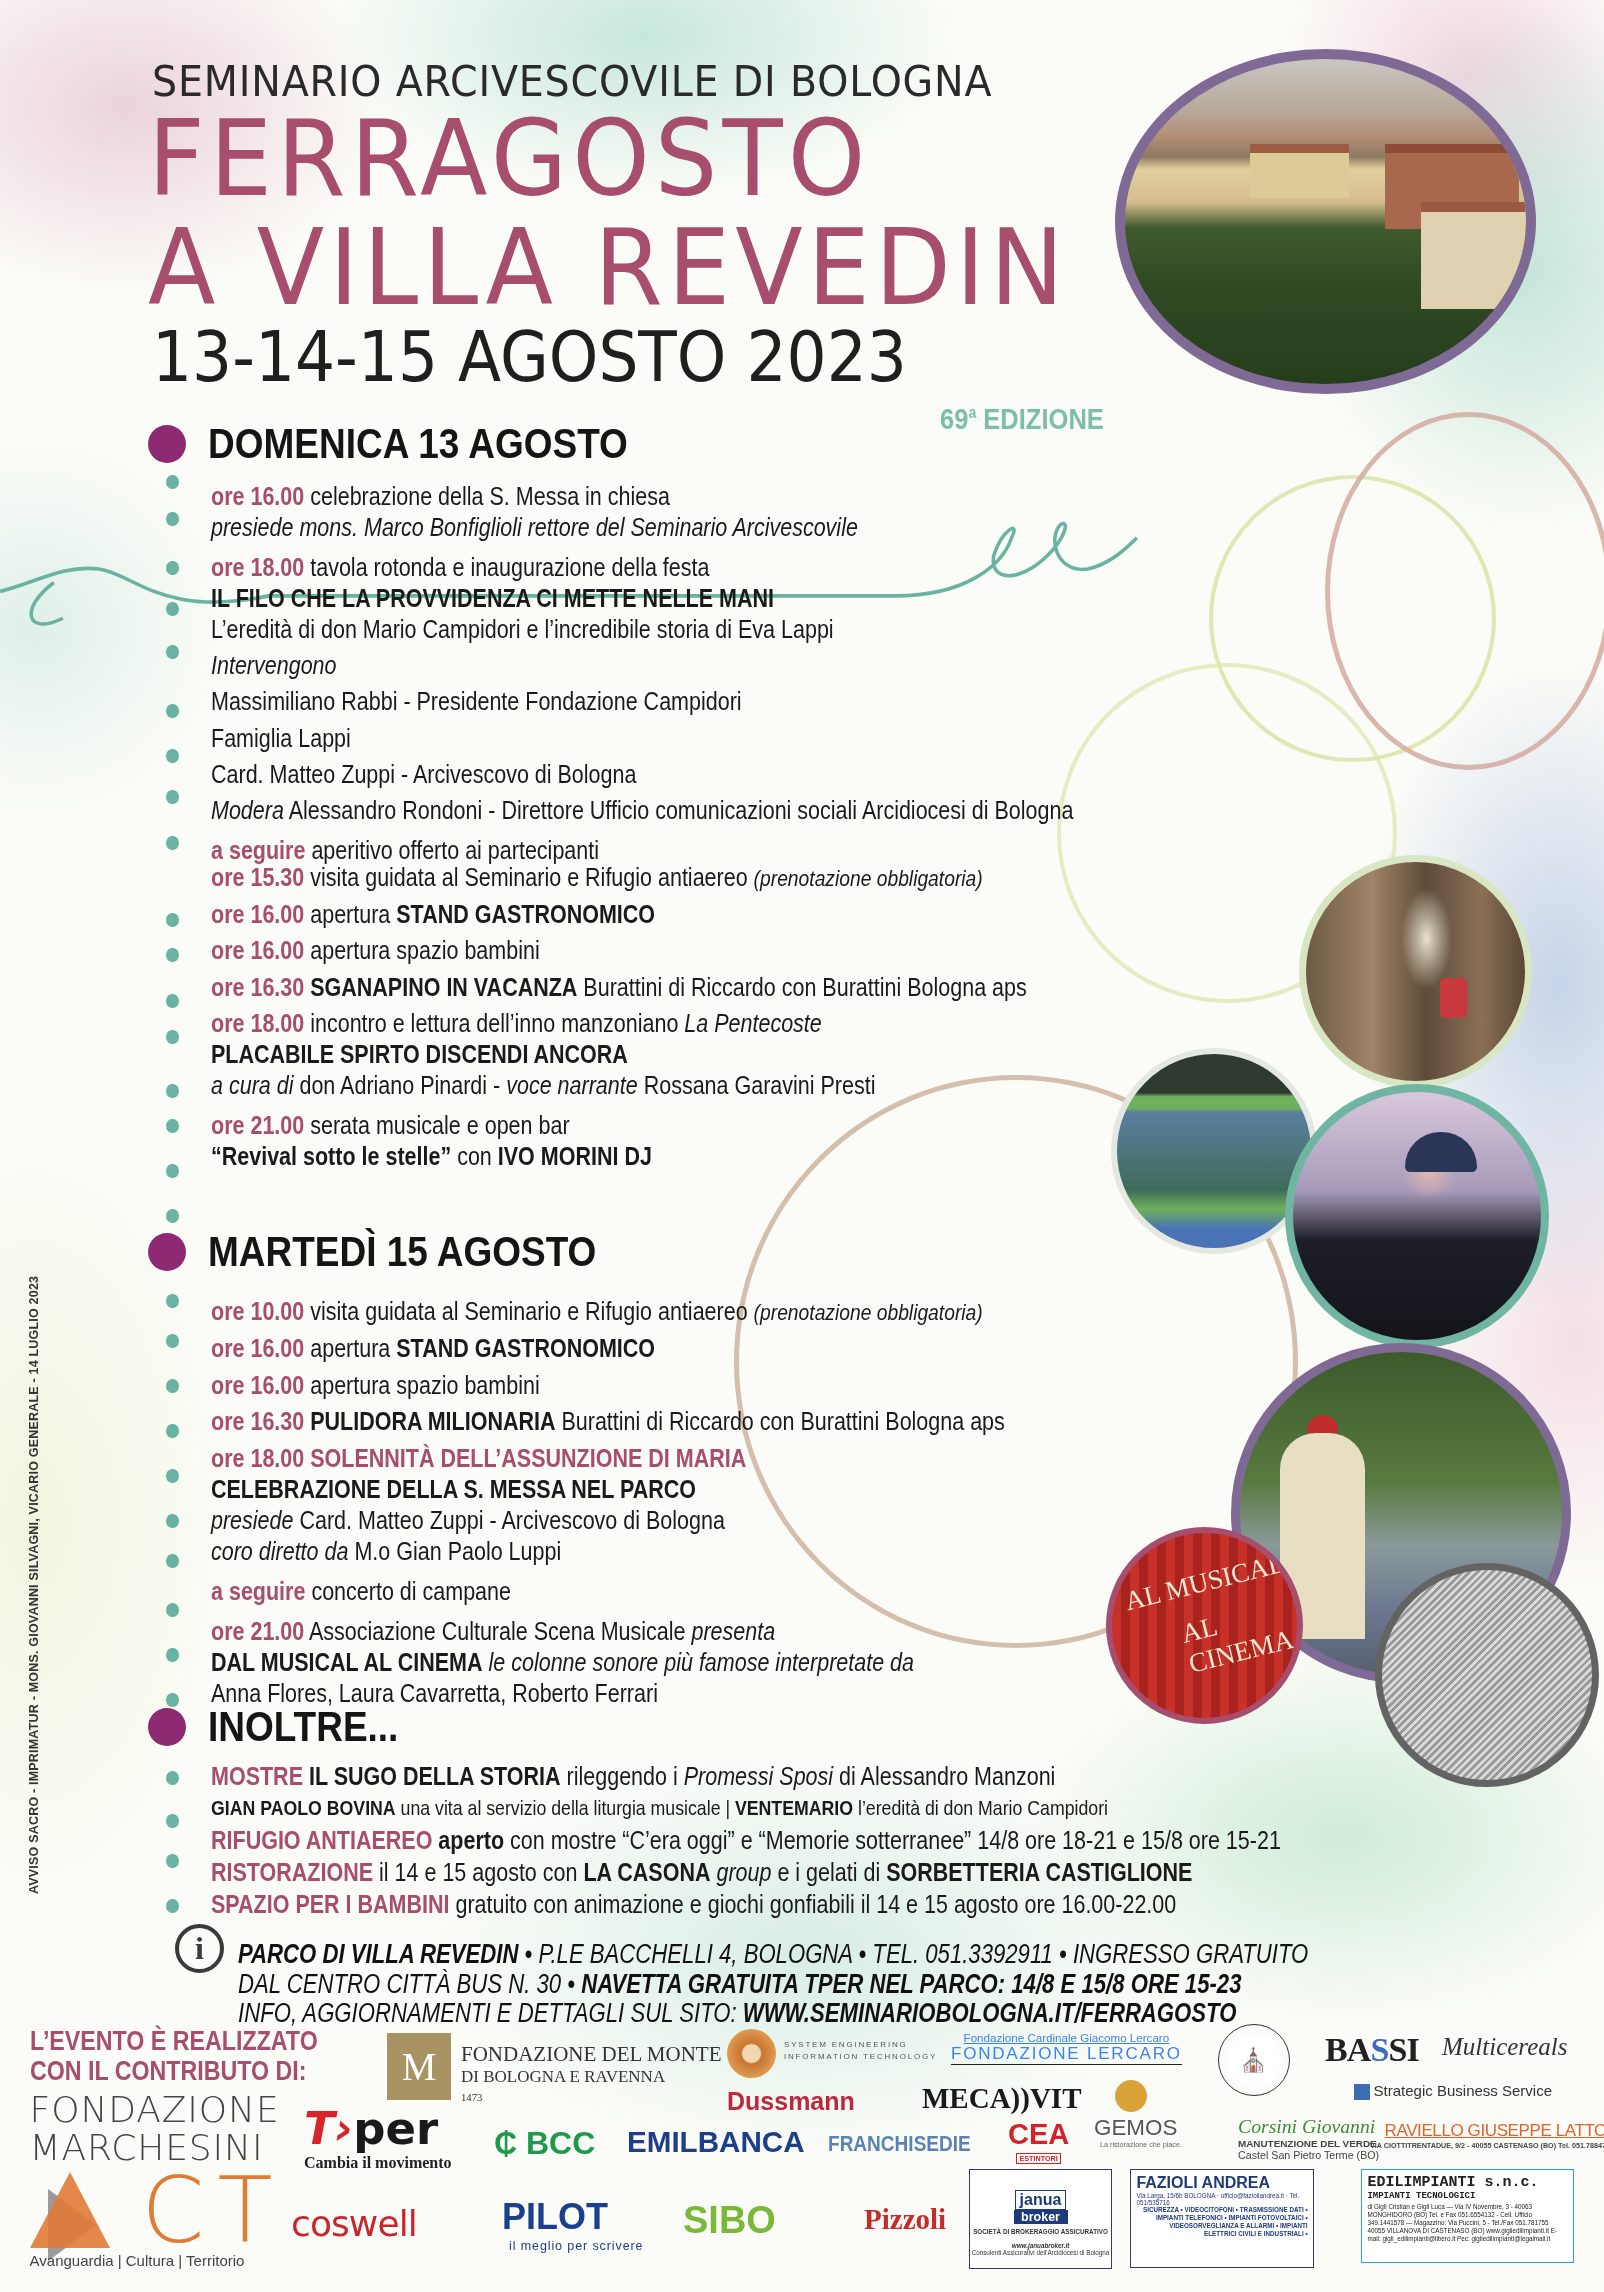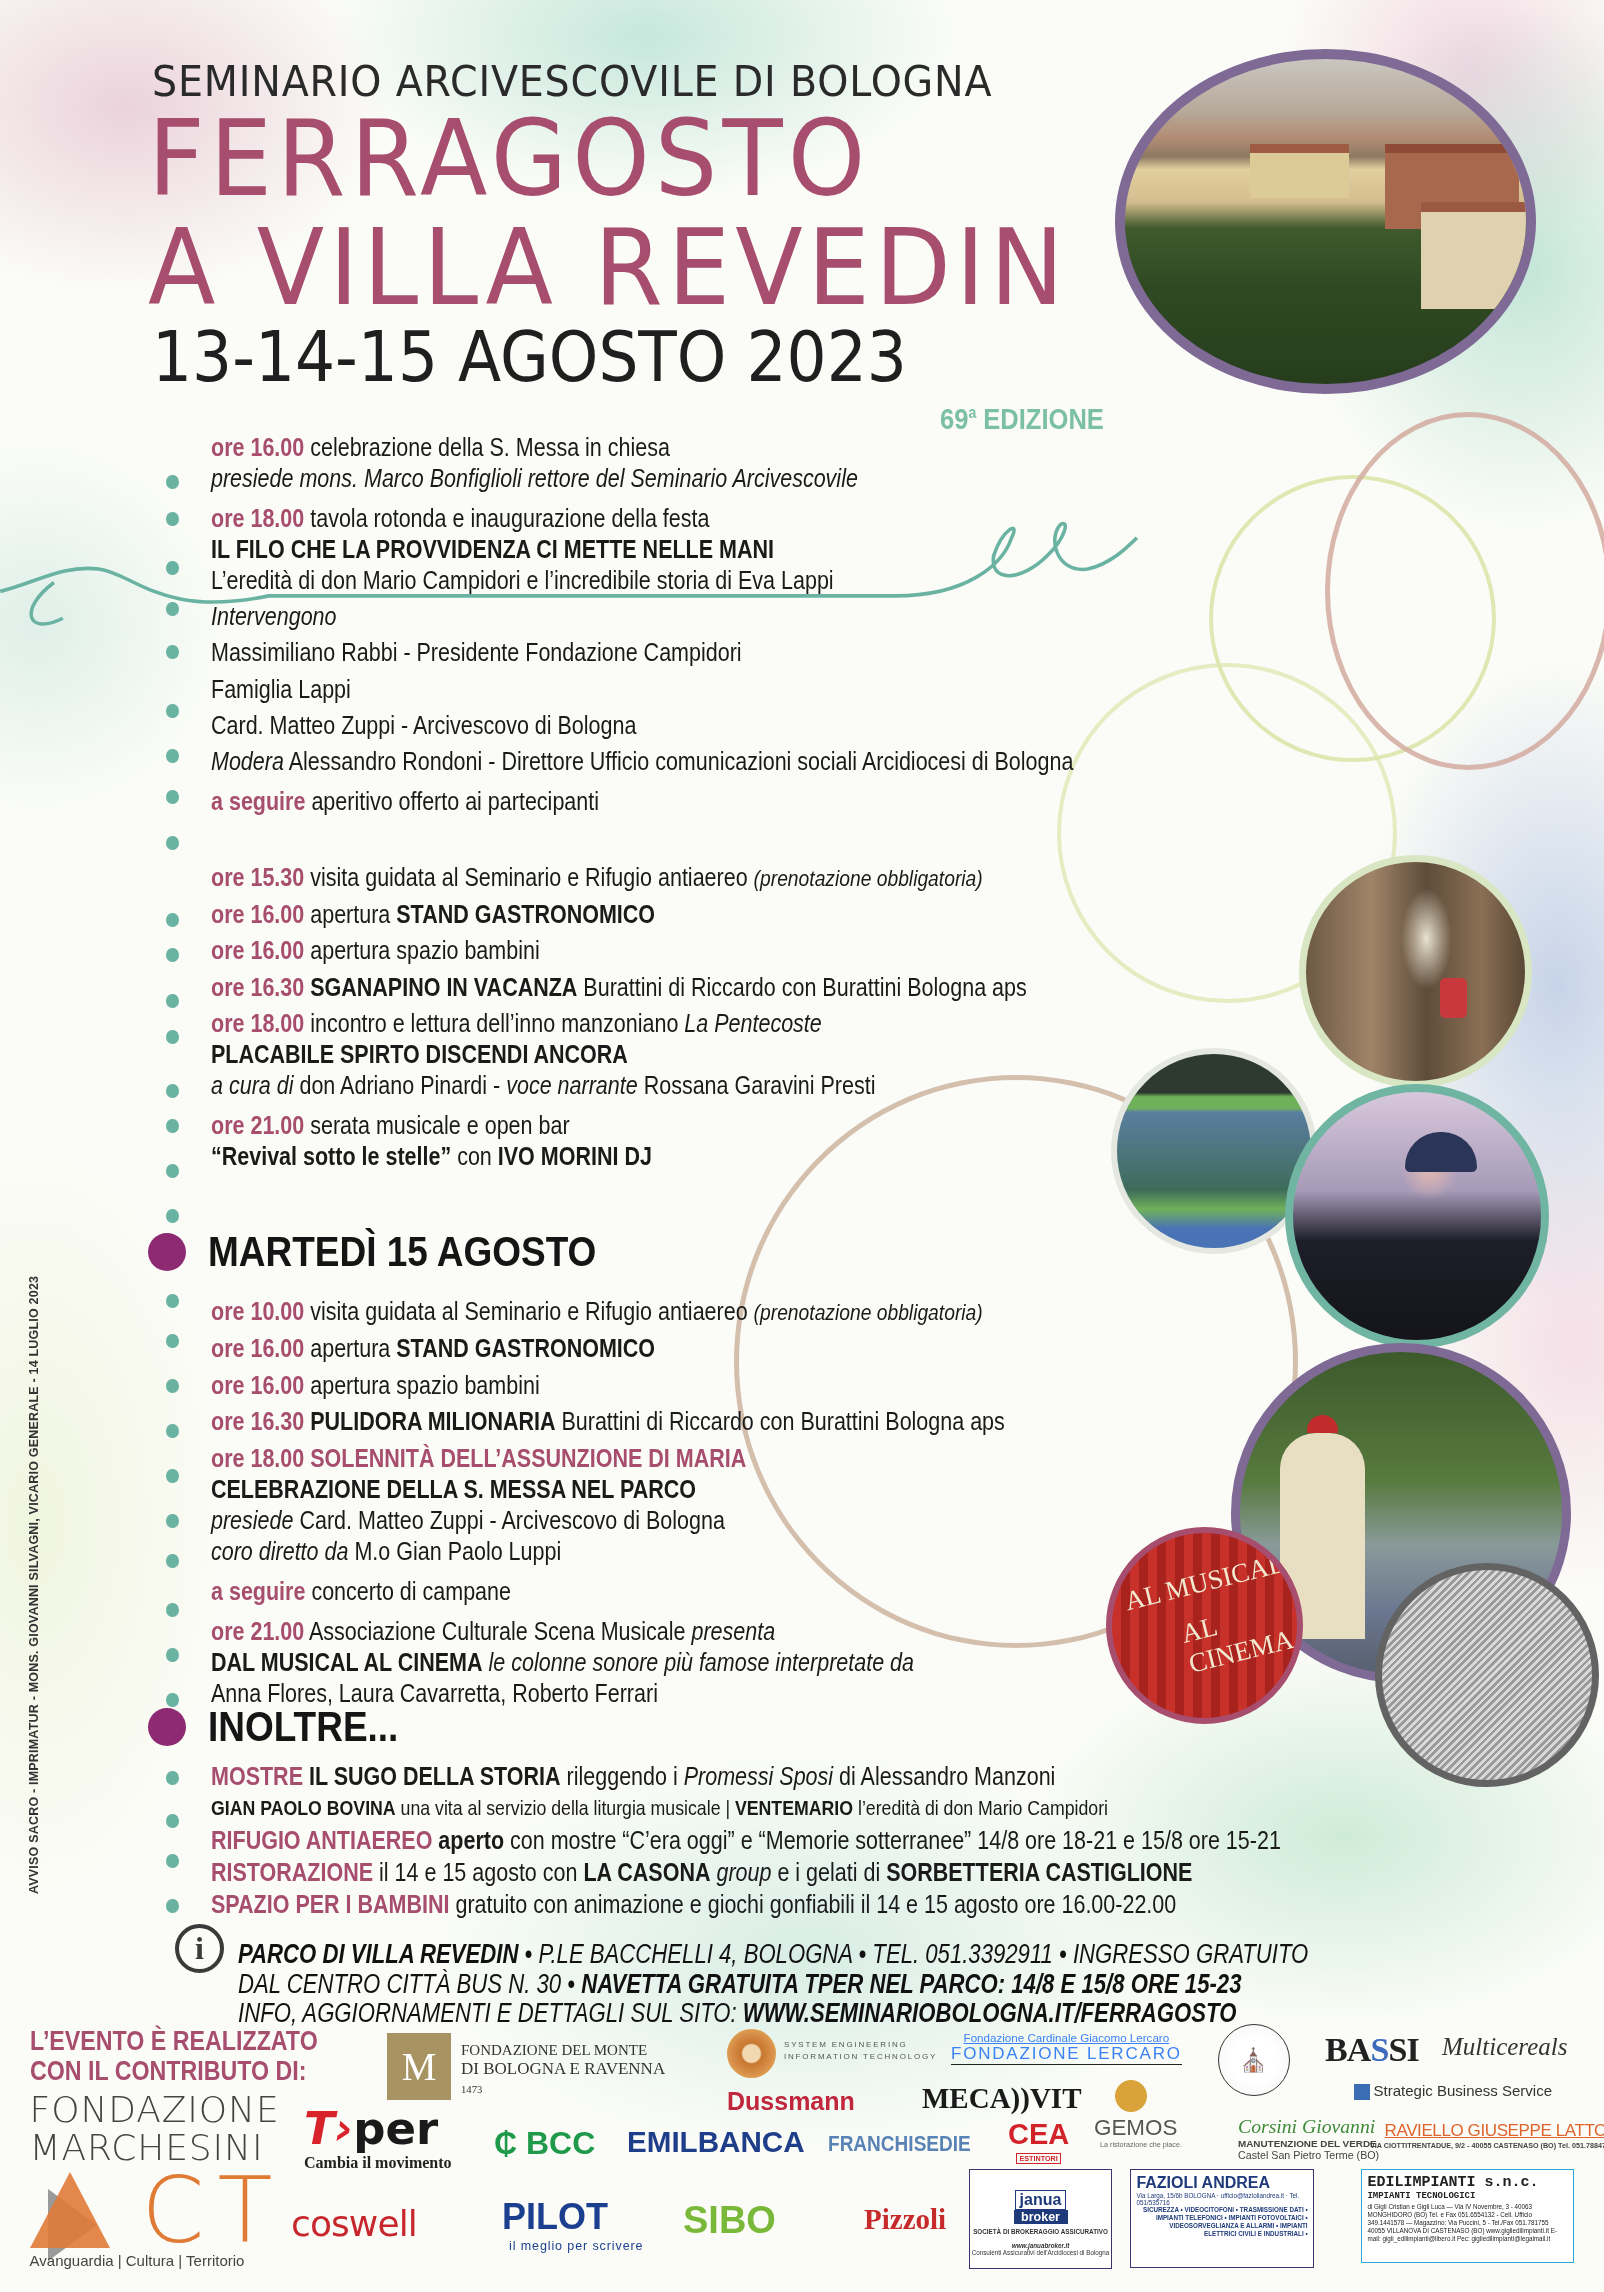--- a/index.html
+++ b/index.html
@@ -101,21 +101,21 @@
   .logo { position: absolute; white-space: nowrap; }
   .marchesini { left: 29.6px; top: 2091px; font-family:"DejaVu Sans",sans-serif; color:#444; font-size: 36px; line-height: 38px; letter-spacing: 0.9px; font-weight: 200; }
   .act { left: 29.6px; top: 2167px; width: 242px; height: 90px; }
   .act .tri { position:absolute; left: 0; top: 4.5px; width:0; height:0; border-left: 40px solid transparent; border-right: 40px solid transparent; border-bottom: 76px solid #e07b36; opacity: 0.9; }
   .act .tri2 { position:absolute; left: 18px; top: 22.4px; width:0; height:0; border-top: 36px solid transparent; border-bottom: 36px solid transparent; border-left: 49px solid #9a9a9a; }
   .act .c { position:absolute; left: 112px; top: -9px; font-size: 90px; color:#e07b36; font-family:"DejaVu Sans",sans-serif; font-weight: 200; }
   .act .t { position:absolute; left: 188px; top: -9px; font-size: 90px; color:#e07b36; font-family:"DejaVu Sans",sans-serif; font-weight: 200; }
   .act-tag { left: 29.6px; top: 2252px; font-size: 15px; color:#444; }
   .fdm-box { left: 387px; top: 2033px; width: 64px; height: 67px; background: #a89463; color:#fff; display:flex; align-items:center; justify-content:center; font-family:"Liberation Serif",serif; font-size: 39px; }
   .fdm-text { left: 461px; top: 2042px; font-family:"Liberation Serif",serif; color:#333; }
-  .fdm-text .a { font-size: 15px; display:block; }
+  .fdm-text .a { font-size: 21px; display:block; }
   .fdm-text .b { font-size: 17px; display:block; }
   .fdm-text .c { font-size: 10.7px; display:block; margin-top: 3.6px; }
   .seit-ico { left: 727px; top: 2029px; width: 49px; height: 49px; border-radius: 50%; background: radial-gradient(circle, #f2d8b0 25%, #c7762f 30%, #d8904a 60%, #f0c35a 100%); }
   .seit-txt { left: 784px; top: 2039px; font-size: 8px; letter-spacing: 1.8px; color:#555; line-height: 11.6px; }
   .lercaro { left: 951px; top: 2031px; text-align: center; color:#3b82f6; }
   .lercaro .a { font-size: 11.6px; text-decoration: underline; display:block; }
   .lercaro .b { font-size: 17px; letter-spacing: 1.8px; border-bottom: 1.8px solid #222; display:block; line-height: 19.7px; }
   .opera { left: 1218px; top: 2024px; width: 72px; height: 72px; border: 1.8px solid #333; border-radius: 50%; background: radial-gradient(circle, #fff 45%, #f3f3f3 100%); display:flex; align-items:center; justify-content:center; font-size: 23px; color:#333; }
   .bassi { left: 1325px; top: 2031px; font-family:"Liberation Serif",serif; font-weight:bold; font-size: 34px; color:#222; letter-spacing: -0.9px; }
   .bassi span { color:#3e6bbd; }
@@ -228,20 +228,24 @@
     <div class="bl" style="top:1603px"></div>
     <div class="bl" style="top:1648px"></div>
     <div class="bl" style="top:1693px"></div>
   <div class="bl" style="top:1771px"></div>
     <div class="bl" style="top:1814px"></div>
     <div class="bl" style="top:1854px"></div>
     <div class="bl" style="top:1899px"></div>
 </div>
 
 <div class="day" style="top:419px">
+  <div class="day-head">
+      <div class="day-dot"></div>
+      <div class="day-title">DOMENICA 13 AGOSTO</div>
+    </div>
   <div class="items" style="margin-top:12.5px">
     <div class="it"><span class="t">ore 16.00</span><span> celebrazione della S. Messa in chiesa</span></div>
     <div class="it" style="margin-top:0"><span class="i">presiede mons. Marco Bonfiglioli rettore del Seminario Arcivescovile</span></div>
     <div class="it" style="margin-top:9px"><span class="t">ore 18.00</span><span> tavola rotonda e inaugurazione della festa</span></div>
     <div class="it" style="margin-top:0"><span class="b">IL FILO CHE LA PROVVIDENZA CI METTE NELLE MANI</span></div>
     <div class="it" style="margin-top:0"><span>L’eredità di don Mario Campidori e l’incredibile storia di Eva Lappi</span></div>
     <div class="it"><span class="i">Intervengono</span></div>
     <div class="it"><span>Massimiliano Rabbi - Presidente Fondazione Campidori</span></div>
     <div class="it"><span>Famiglia Lappi</span></div>
     <div class="it"><span>Card. Matteo Zuppi - Arcivescovo di Bologna</span></div>

